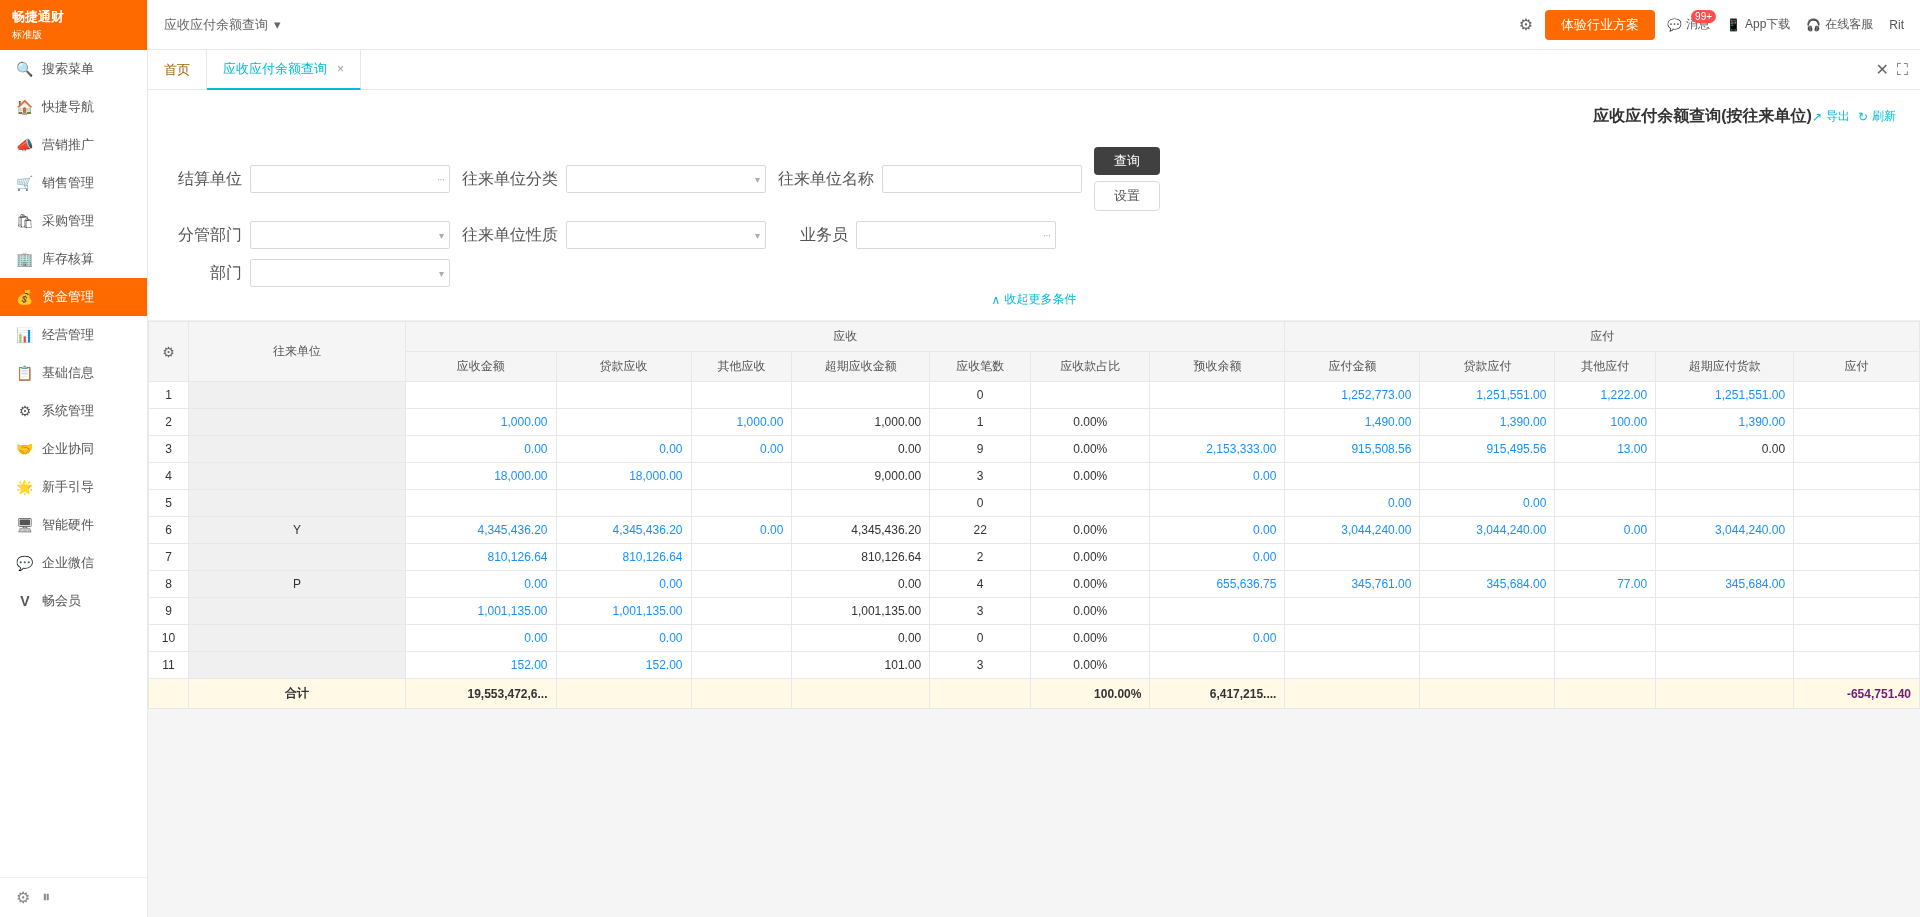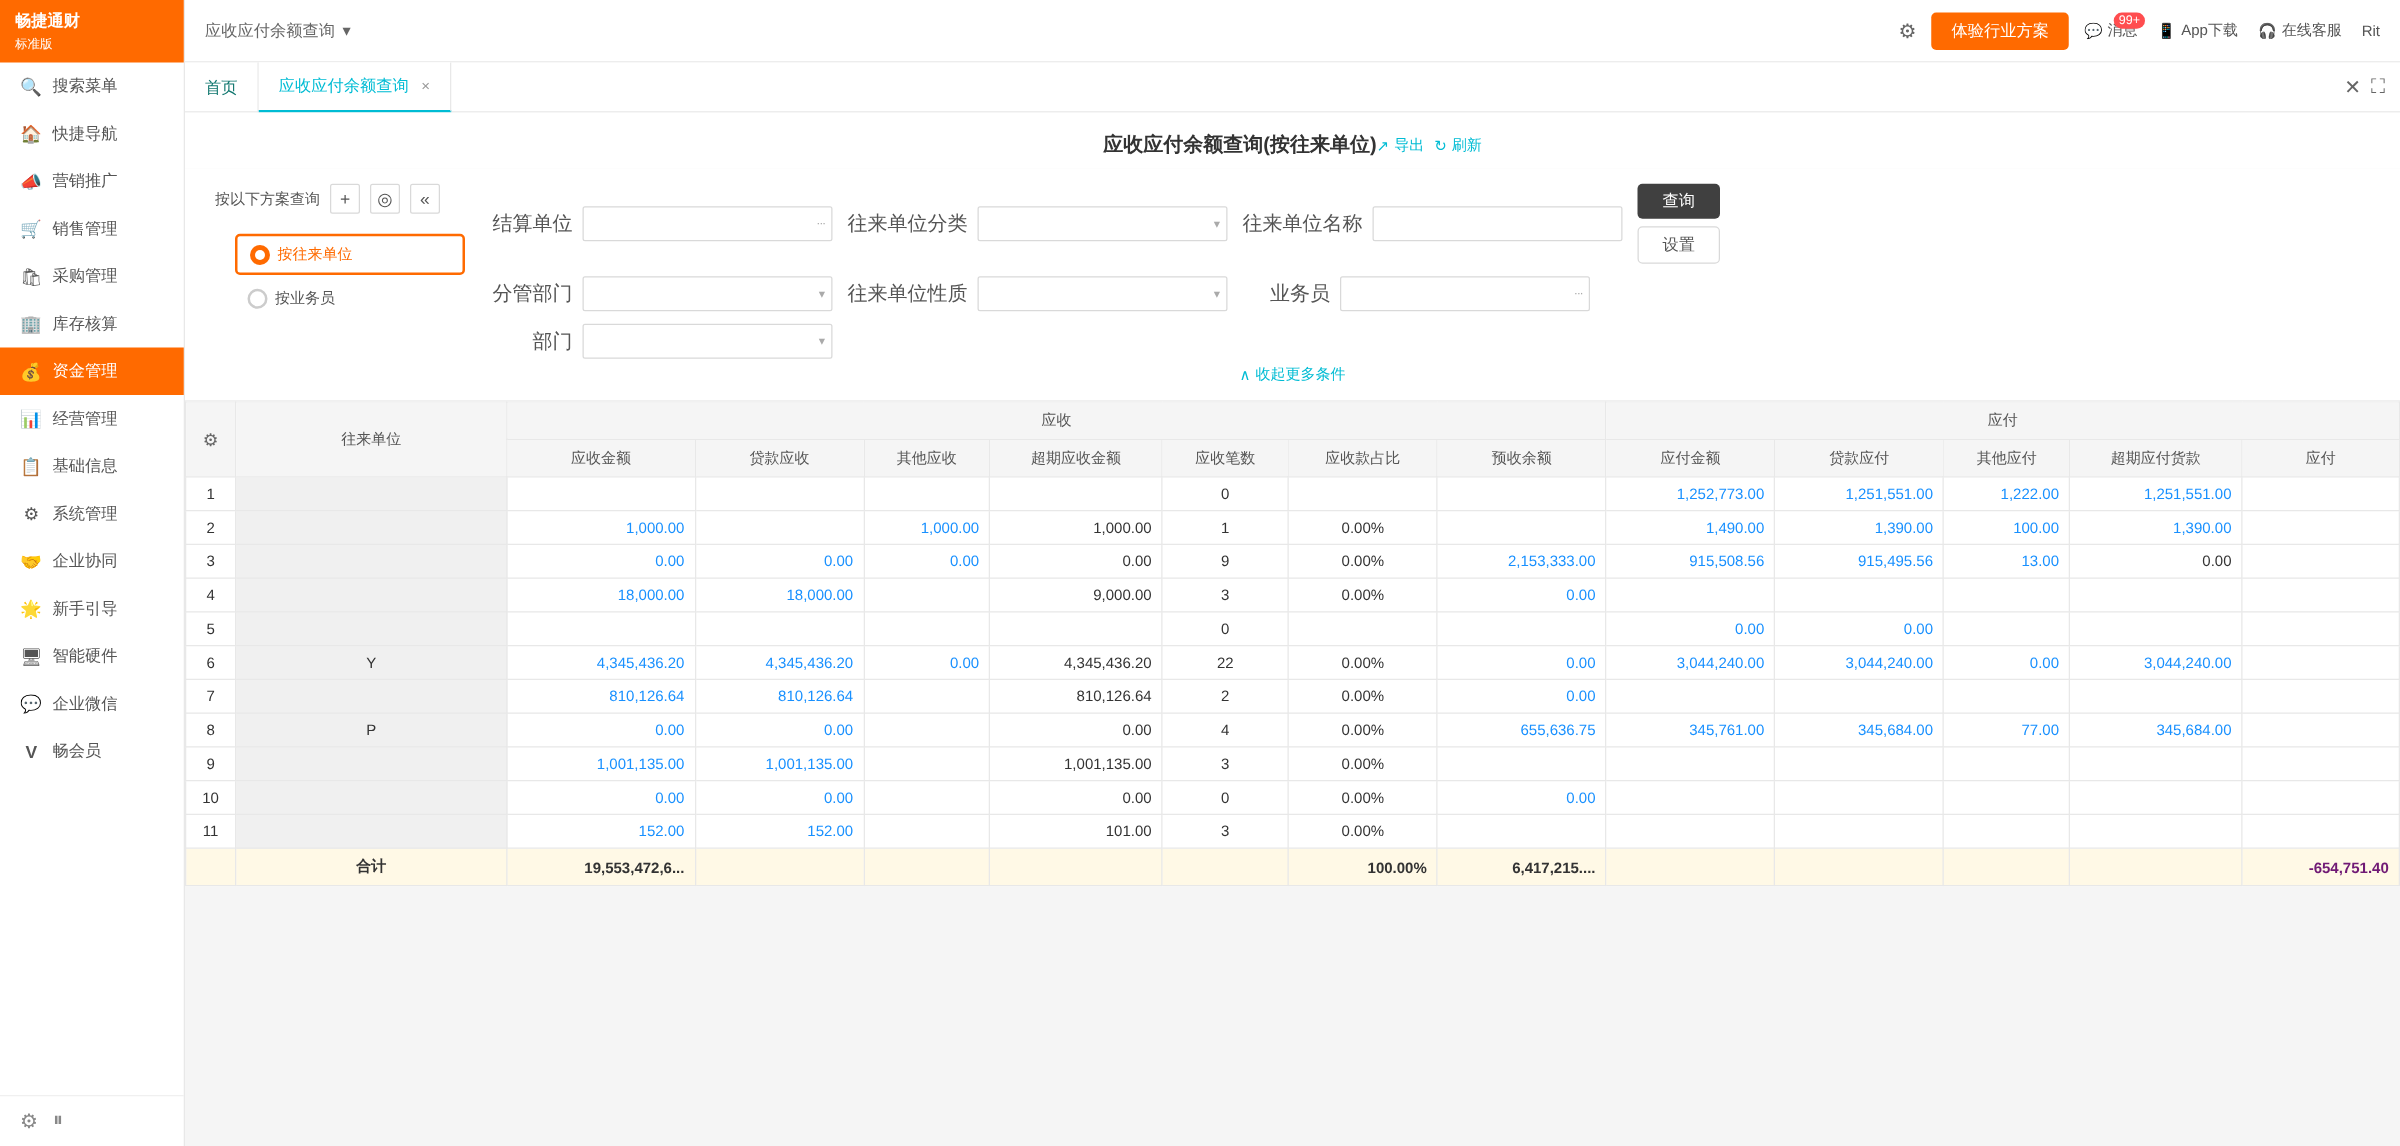--- a/index.html
+++ b/index.html
@@ -29,31 +29,31 @@
     .header-gear { font-size: 16px; color: #666; cursor: pointer; }
     .header-btn-orange { background: #ff6a00; color: #fff; border: none; border-radius: 4px; padding: 6px 16px; font-size: 13px; cursor: pointer; }
     .header-right { display: flex; align-items: center; gap: 16px; }
     .header-msg { display: flex; align-items: center; gap: 4px; font-size: 12px; color: #555; cursor: pointer; position: relative; }
     .msg-badge { background: #ff4d4f; color: #fff; border-radius: 8px; padding: 1px 4px; font-size: 10px; position: absolute; top: -6px; right: -6px; }
     .header-user { font-size: 12px; color: #555; cursor: pointer; }
 
     
     .tabs-bar { height: 40px; background: #fff; border-bottom: 1px solid #e8e8e8; display: flex; align-items: center; padding: 0 0 0 0; }
     .tab-item { height: 40px; display: flex; align-items: center; padding: 0 16px; font-size: 13px; cursor: pointer; color: #555; border-right: 1px solid #e8e8e8; gap: 6px; }
-    .tab-item.home { color: #0f766e; }
+    .tab-item.home { color: #a16207; }
     .tab-item.active { background: #fff; color: #00bcd4; border-bottom: 2px solid #00bcd4; }
     .tab-close { font-size: 12px; color: #999; margin-left: 4px; cursor: pointer; }
     .tabs-right { margin-left: auto; display: flex; align-items: center; gap: 8px; padding-right: 12px; }
     .tab-action-icon { font-size: 16px; color: #666; cursor: pointer; }
 
     
     .content-area { flex: 1; overflow: auto; padding: 0; background: #f5f5f5; }
 
     
-    .page-header { background: #fff; padding: 16px 24px 8px; display: flex; align-items: center; justify-content: center; }
+    .page-header { background: #fff; padding: 16px 24px 8px; display: flex; align-items: center; justify-content: flex-end; }
     .page-title { font-size: 16px; font-weight: bold; color: #333; }
     .page-actions { display: flex; gap: 8px; }
     .action-btn { display: flex; align-items: center; gap: 4px; color: #00bcd4; font-size: 12px; cursor: pointer; background: none; border: none; }
 
     
     .filter-area { background: #fff; padding: 12px 24px; border-bottom: 1px solid #f0f0f0; }
     .filter-collapse { display: flex; align-items: center; gap: 4px; color: #00bcd4; font-size: 12px; cursor: pointer; justify-content: center; margin-top: 4px; }
 
     
     .query-bar { display: flex; align-items: center; gap: 8px; margin-bottom: 10px; }
@@ -222,40 +222,20 @@
           <button class="action-btn">
             <span>↻</span>
             <span>刷新</span>
           </button>
         </div>
       </div>
 
       <div class="filter-area">
 
         <div style="display:flex; align-items:flex-start; gap:16px;">
-          <div style="display:flex; flex-direction:column; gap:6px; min-width:200px;">
-            <div class="query-bar">
-              <span class="query-label">按以下方案查询</span>
-              <button class="query-icon-btn">+</button>
-              <button class="query-icon-btn">◎</button>
-              <button class="query-icon-btn">«</button>
-            </div>
-            <div style="display:flex; flex-direction:column; gap:4px; padding-left:16px;">
-              <div class="view-option">
-                <div class="dot">
-                    <div class="dot-inner"></div>
-                  </div>
-                <span>按往来单位</span>
-              </div>
-              <div class="view-option2">
-                <div class="dot2"></div>
-                <span>按业务员</span>
-              </div>
-            </div>
-          </div>
 
           <div style="flex:1; display:flex; flex-direction:column; gap:10px;">
 
             <div style="display:flex; align-items:center; gap:12px;">
               <div class="filter-field">
                 <span class="field-label">结算单位</span>
                 <div class="field-control" style="min-width:200px;">
                   <input type="text" style="min-width: 200px;">
                   <span class="dotdotdot">···</span>
                 </div>

